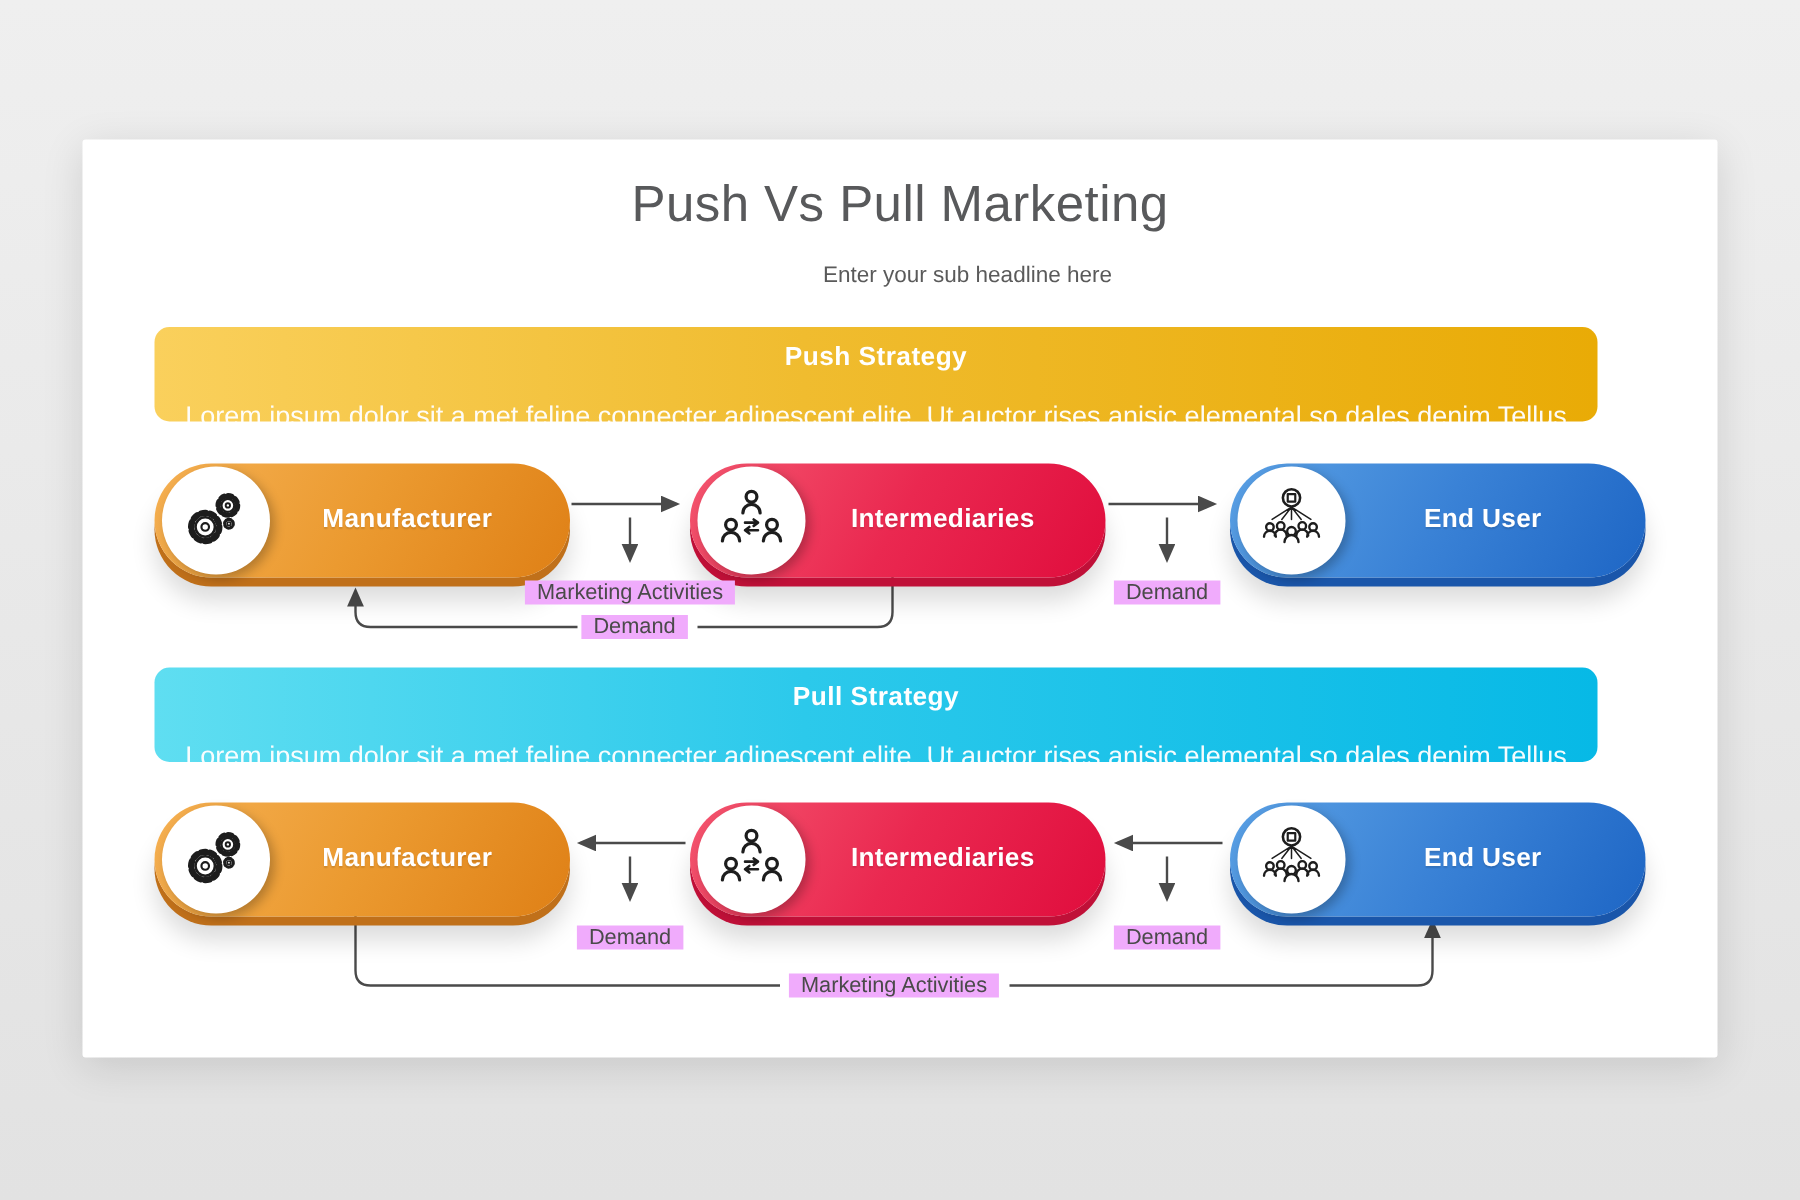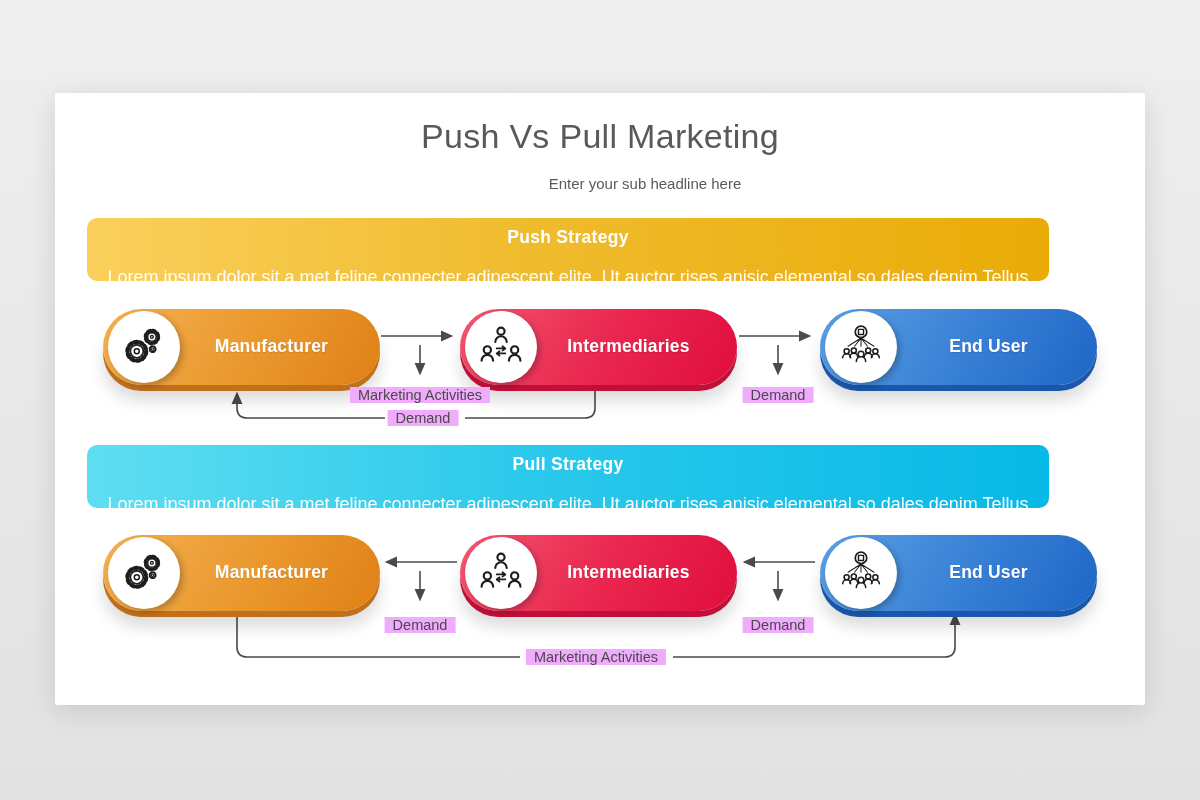--- a/index.html
+++ b/index.html
@@ -16,21 +16,21 @@
   }
   .page-title{
     position:absolute;top:24px;left:0;width:100%;text-align:center;
     font-size:34px;font-weight:400;color:#58595B;letter-spacing:.3px;
   }
   .page-subtitle{
     position:absolute;top:82px;left:0;width:100%;text-align:center;
     font-size:15px;color:#5A5A5A;margin-left:45px;
   }
   .banner{
-    position:absolute;left:32px;width:962px;height:63px;border-radius:10px;
+    position:absolute;left:48px;width:962px;height:63px;border-radius:10px;
     color:#fff;text-align:center;
   }
   .banner-push{top:125px;background:linear-gradient(90deg,#FAD05C 0%,#F0BC2F 45%,#E9AB06 100%);}
   .banner-pull{top:352px;background:linear-gradient(90deg,#5FDEF1 0%,#2CC9EB 45%,#07B9E6 100%);}
   .banner-title{padding-top:9px;font-size:17.5px;font-weight:700;letter-spacing:.3px;}
   .banner-desc{margin-top:19px;font-size:18px;opacity:.96;}
   .row{position:absolute;left:0;width:100%;height:90px;}
   .row-push{top:204px;}
   .row-pull{top:430px;}
   .pill{

